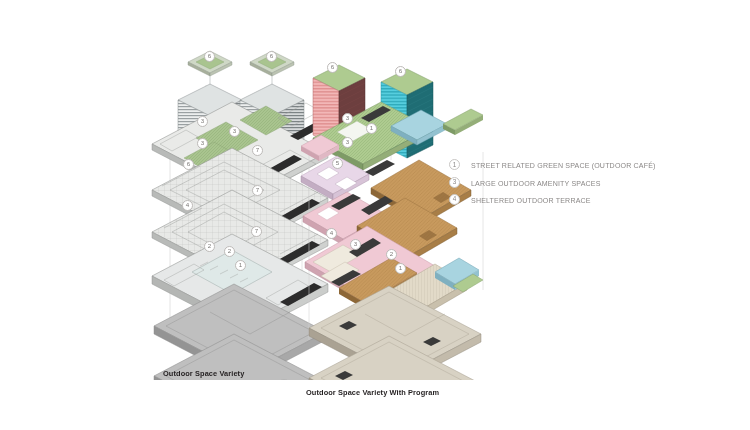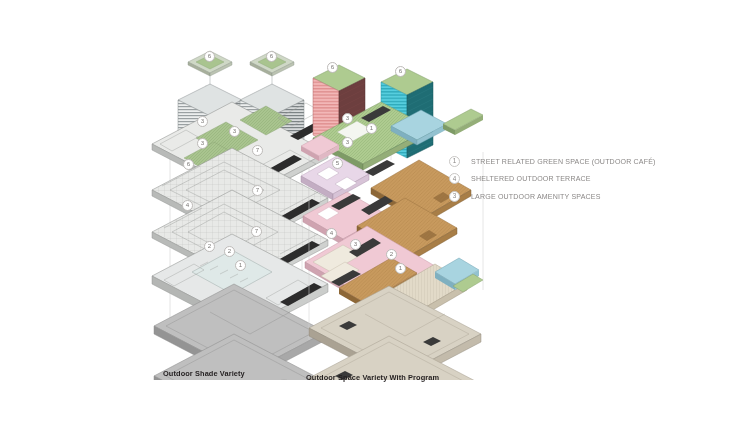--- a/index.html
+++ b/index.html
@@ -9,25 +9,25 @@
     overflow:hidden;position:relative;
   }
   #stage{position:absolute;left:0;top:0;width:750px;height:430px;}
 
   
   .caption{
     position:absolute;font-size:7.4px;font-weight:bold;color:#231f20;
     letter-spacing:.1px;white-space:nowrap;
   }
   #cap-left{left:163px;top:369px;}
-  #cap-right{left:306px;top:373px;}
+  #cap-right{left:306px;top:388px;}
 
   
   #legend{position:absolute;left:449px;top:153px;width:250px;}
-  .legend-row{display:flex;align-items:center;height:17.3px;}
+  .legend-row{display:flex;align-items:flex-end;height:17.3px;}
   .legend-badge{
     width:11px;height:11px;border:.8px solid #c8c6c4;border-radius:50%;
     box-sizing:border-box;display:flex;align-items:center;justify-content:center;
     font-size:6.3px;color:#8b8886;background:#fff;flex:0 0 auto;
     font-family:"Liberation Sans", sans-serif;line-height:1;
   }
   .legend-text{
     margin-left:11px;font-size:7.6px;color:#8a8786;letter-spacing:.18px;
     text-transform:uppercase;white-space:nowrap;
     transform:scaleX(.93);transform-origin:left center;
@@ -359,31 +359,31 @@
   <div class="cbadge" style="left:342px;top:137px;">3</div>
   <div class="cbadge" style="left:332px;top:158px;">5</div>
   <div class="cbadge" style="left:326px;top:228px;">4</div>
   <div class="cbadge" style="left:350px;top:239px;">3</div>
   <div class="cbadge" style="left:386px;top:249px;">2</div>
   <div class="cbadge" style="left:395px;top:263px;">1</div>
 
   <div class="cbadge" style="left:327px;top:62px;">6</div>
   <div class="cbadge" style="left:395px;top:66px;">6</div>
 
-  <div class="caption" id="cap-left">Outdoor Shade Variety</div>
+  <div class="caption" id="cap-left">Outdoor Space Variety</div>
   <div class="caption" id="cap-right">Outdoor Space Variety With Program</div>
 
   <div id="legend">
     <div class="legend-row">
       <span class="legend-badge">1</span>
       <span class="legend-text">Street Related Green Space (Outdoor Café)</span>
     </div>
     <div class="legend-row">
+      <span class="legend-badge">3</span>
+      <span class="legend-text">Large Outdoor Amenity Spaces</span>
+    </div>
+    <div class="legend-row">
       <span class="legend-badge">4</span>
       <span class="legend-text">Sheltered Outdoor Terrace</span>
     </div>
-    <div class="legend-row">
-      <span class="legend-badge">3</span>
-      <span class="legend-text">Large Outdoor Amenity Spaces</span>
-    </div>
   </div>
 
 </div>
 
 </body></html>

